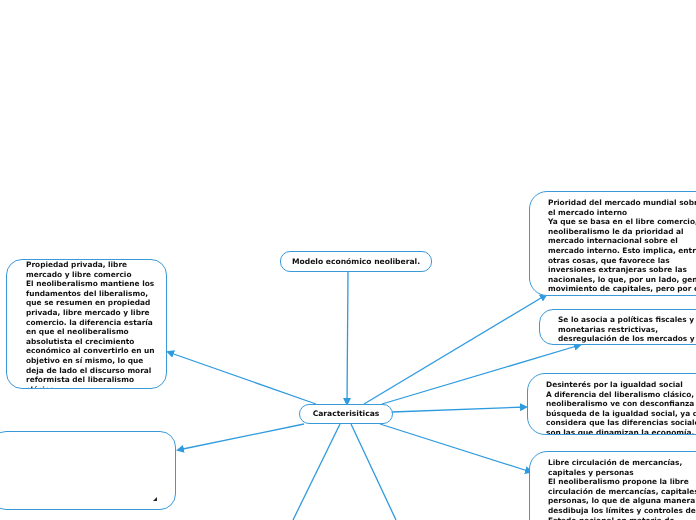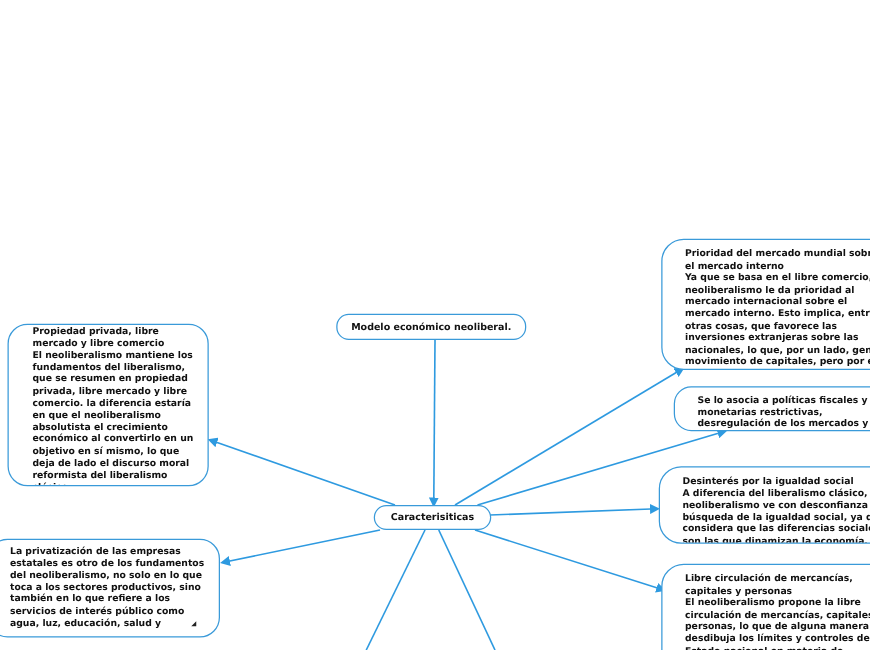--- a/index.html
+++ b/index.html
@@ -55,35 +55,34 @@
 
       <line x1="392" y1="412" x2="526" y2="407" marker-end="url(#arr)"></line>
 
       <line x1="380" y1="424" x2="531" y2="472" marker-end="url(#arr)"></line>
 
       <line x1="340" y1="424" x2="293" y2="520"></line>
       <line x1="351" y1="424" x2="396" y2="520"></line>
     </g>
   </svg>
 
-  <div class="node pill" style="left:269px; top:251px; width:152px; height:21px;">
+  <div class="node pill" style="left:280px; top:251px; width:152px; height:21px;">
     <span class="t">Modelo económico neoliberal.</span>
   </div>
 
   <div class="node pill" style="left:299px; top:404px; width:94px; height:20px;">
     <span class="t">Caracterisiticas</span>
   </div>
 
   <div class="node box-left" style="left:6px; top:259px; width:161px; height:130px; padding:0 8px 4px 19px;">
     <span class="t">Propiedad privada, libre mercado y libre comercio</span>
     <span class="body">El neoliberalismo mantiene los fundamentos del liberalismo, que se resumen en propiedad privada, libre mercado y libre comercio. la diferencia estaría en que el neoliberalismo absolutista el crecimiento económico al convertirlo en un objetivo en sí mismo, lo que deja de lado el discurso moral reformista del liberalismo clásico.</span>
   </div>
 
   <div class="node box-left" style="left:-10px; top:431px; width:186px; height:79px; padding:4px 8px 4px 17px;">
-    <span class="body">La privatización de las empresas estatales es otro de los fundamentos del neoliberalismo, no solo en lo que toca a los sectores productivos, sino también en lo que refiere a los servicios de interés público como agua, luz, educación, salud y</span>
     <span class="resize-handle"></span>
   </div>
 
   <div class="node box" style="left:529px; top:191px; width:190px; height:105px; padding:6px 6px 4px 18px;">
     <span class="t">Prioridad del mercado mundial sobre el mercado interno</span>
     <span class="body">Ya que se basa en el libre comercio, el neoliberalismo le da prioridad al mercado internacional sobre el mercado interno. Esto implica, entre otras cosas, que favorece las inversiones extranjeras sobre las nacionales, lo que, por un lado, genera movimiento de capitales, pero por el otro, causa desequilibrios importantes en la distribución del poder.</span>
   </div>
 
   <div class="node box" style="left:539px; top:309px; width:180px; height:36px; padding:5px 6px 4px 18px; border-radius:14px;">
     <span class="body">Se lo asocia a políticas fiscales y monetarias restrictivas, desregulación de los mercados y privatización de las empresas públicas.</span>

